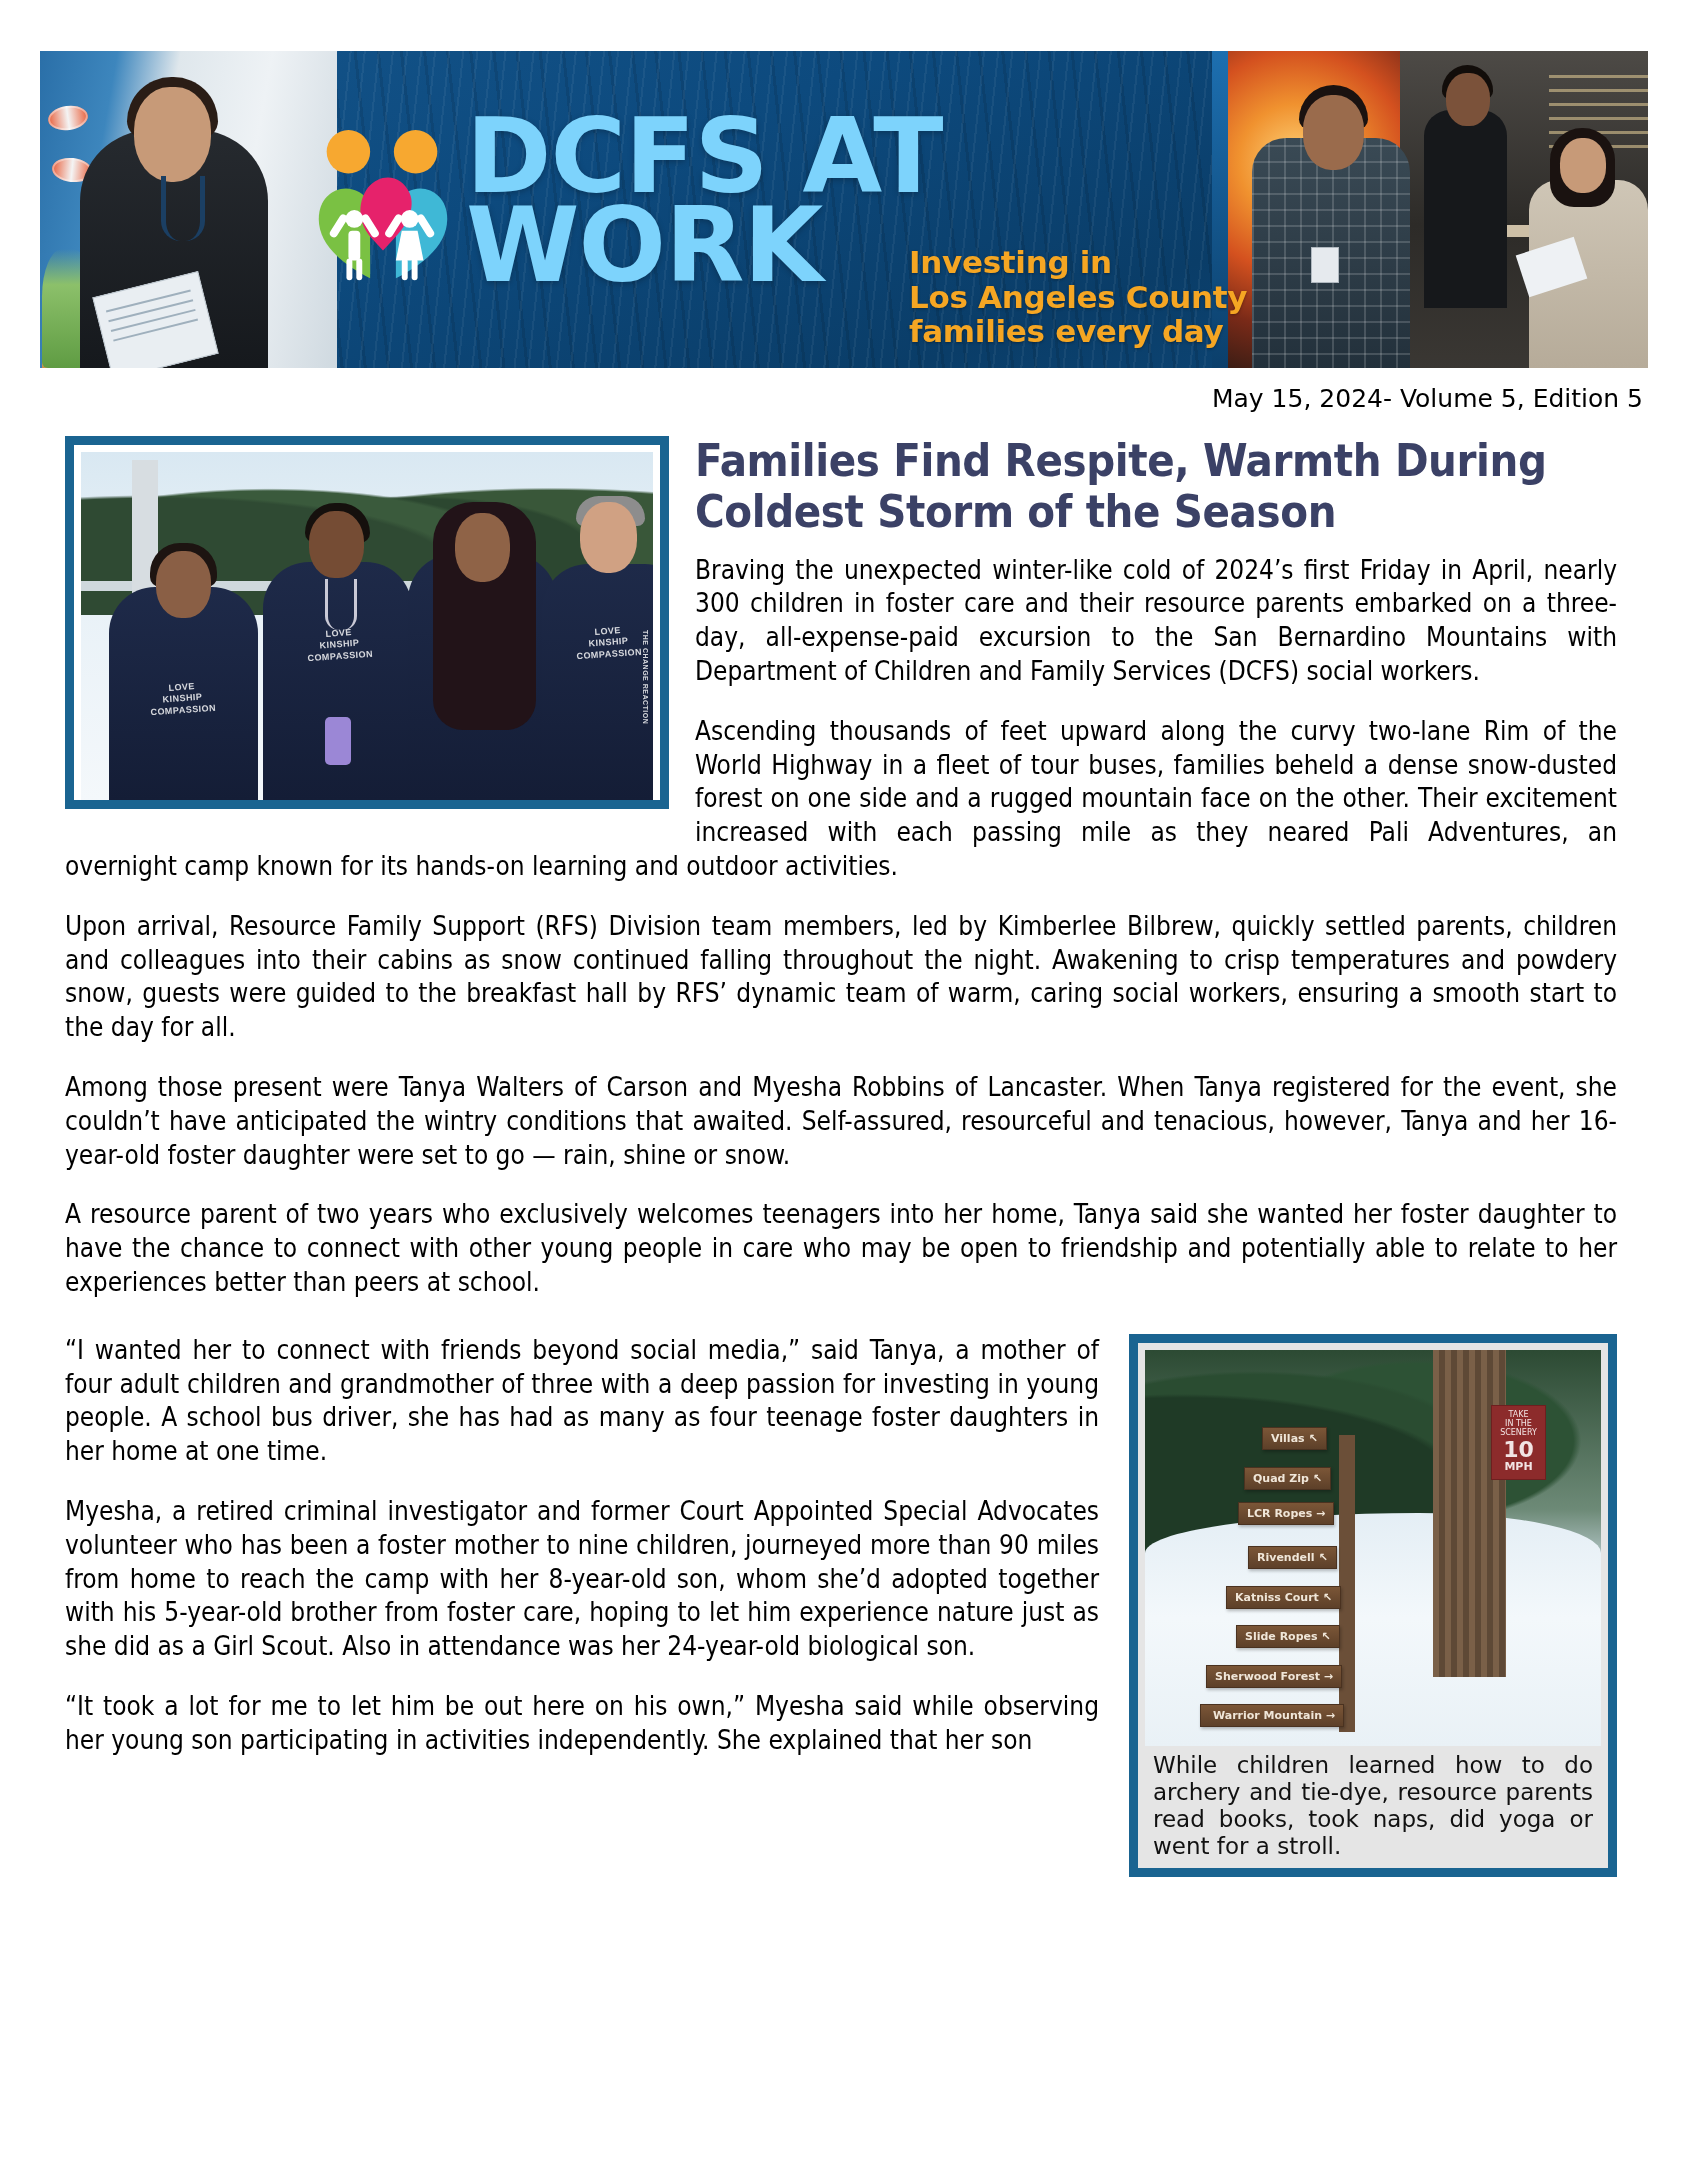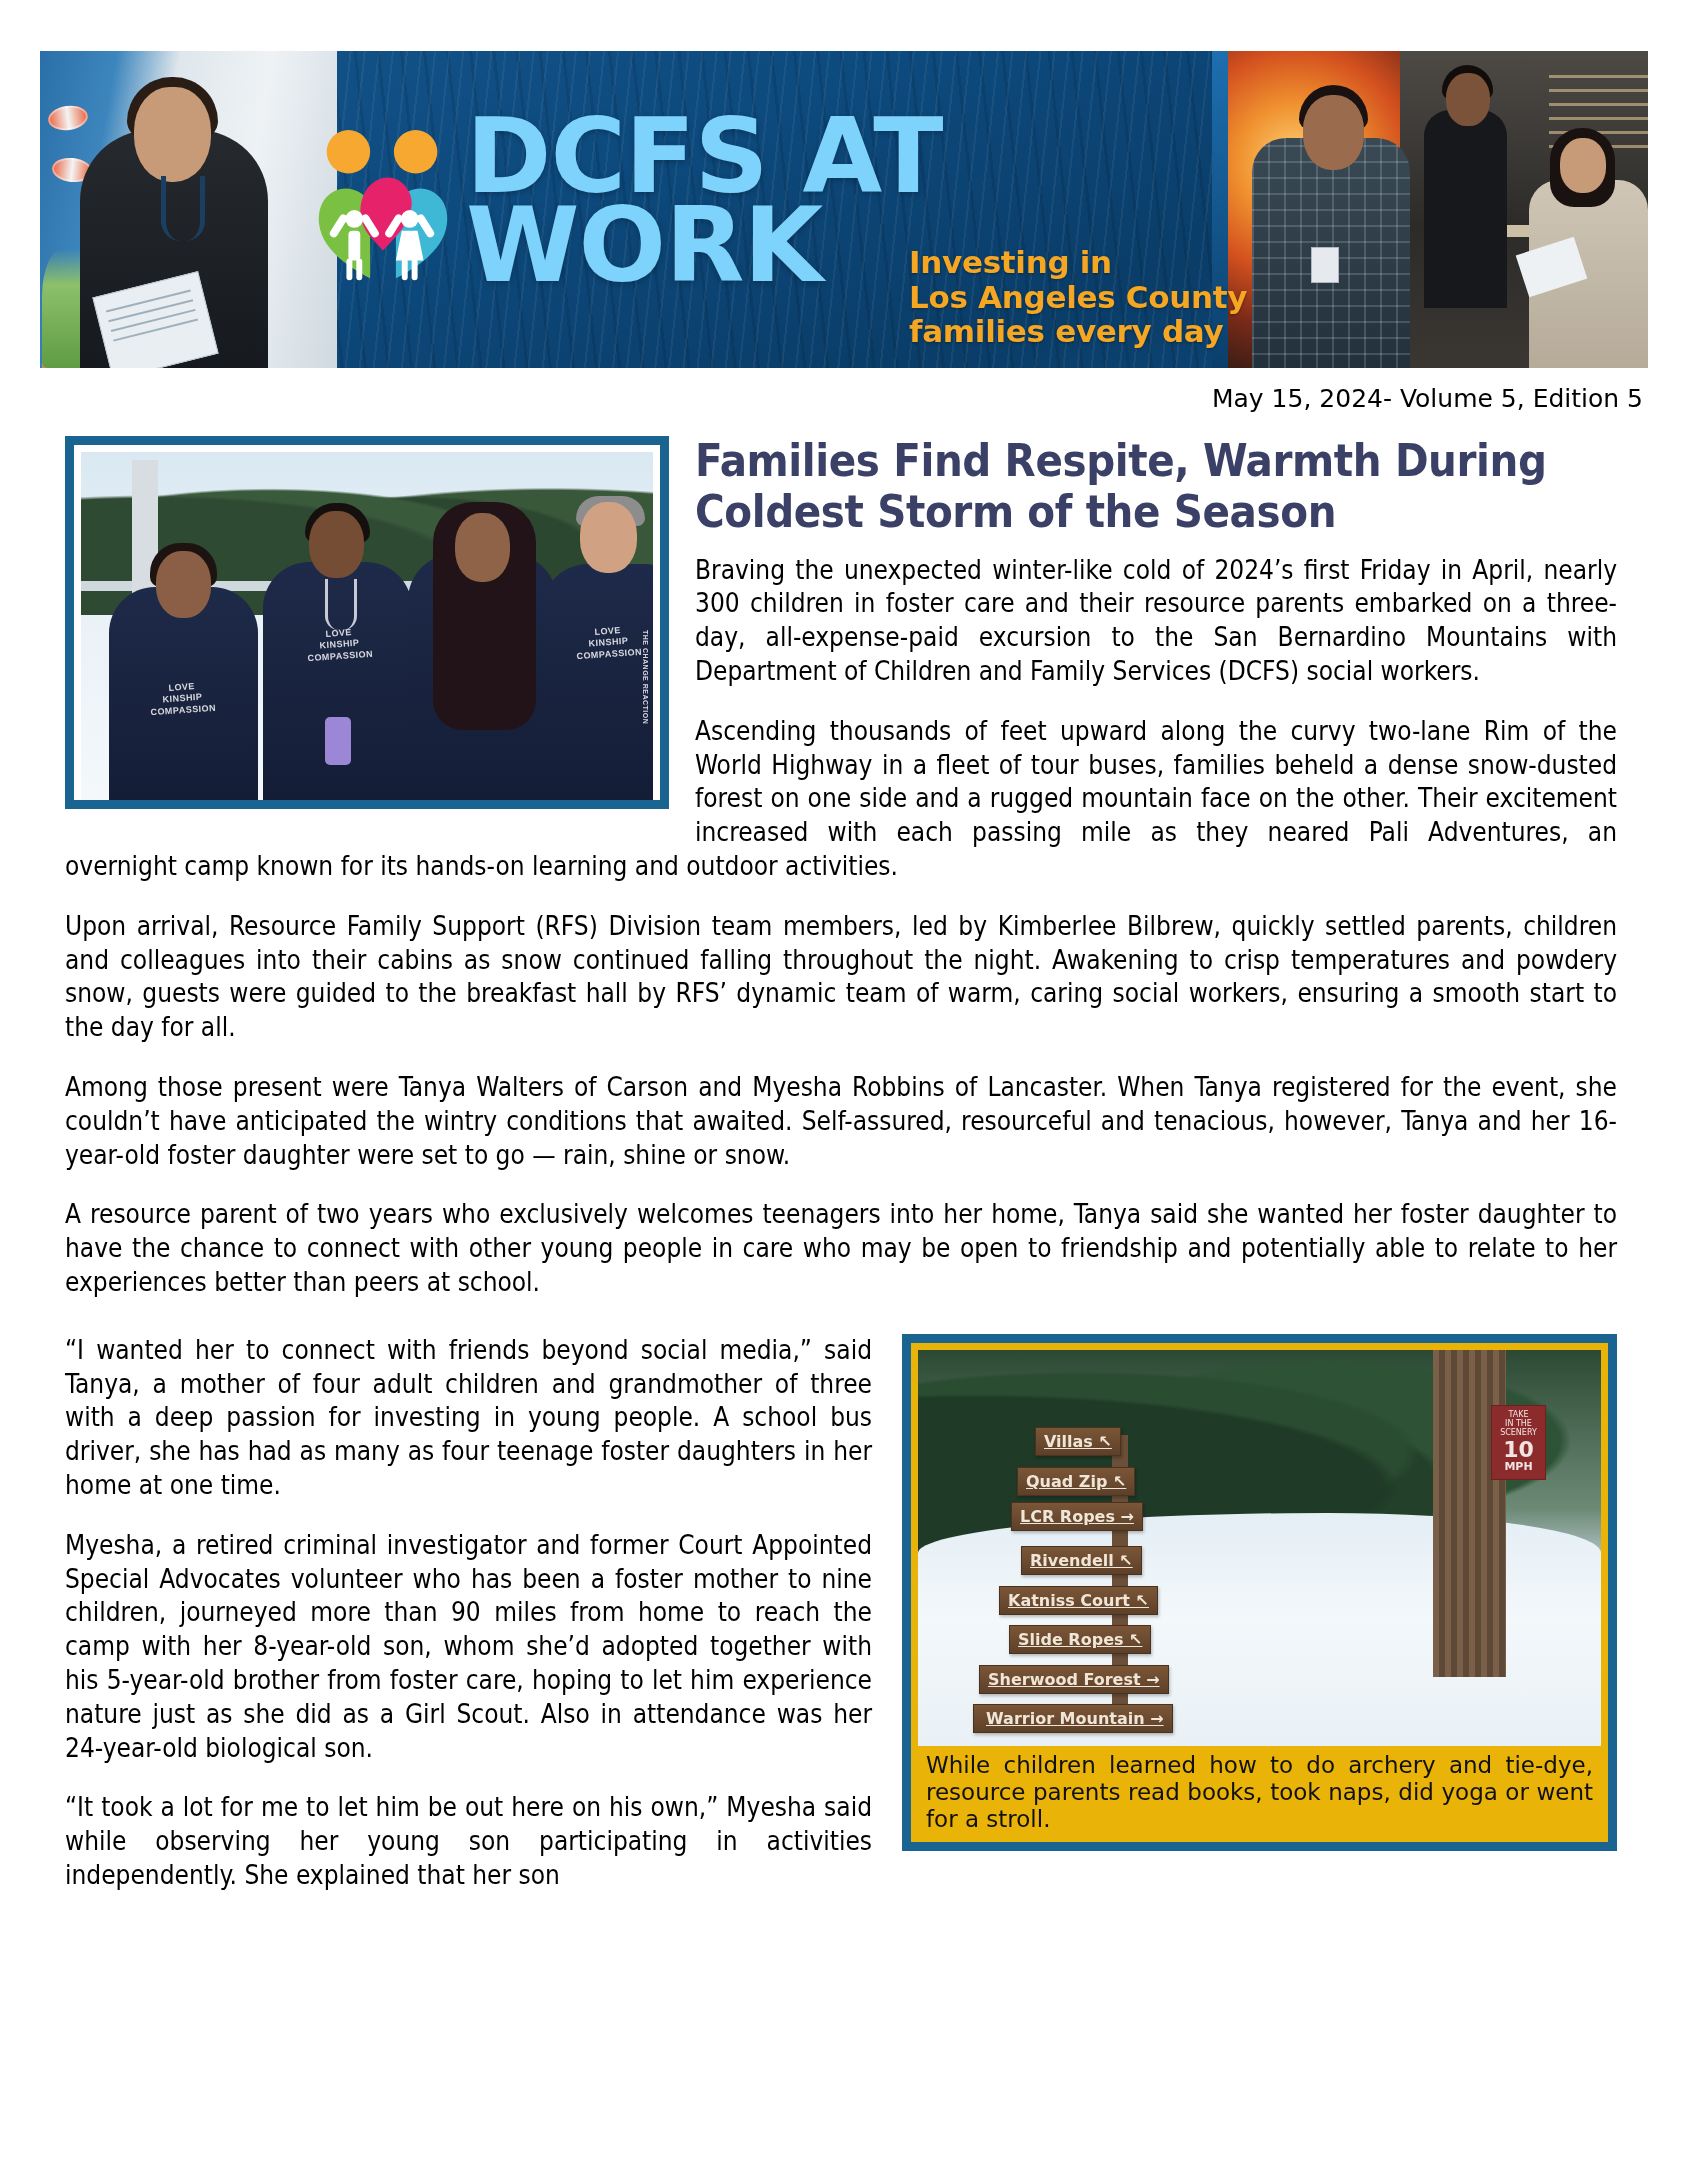--- a/index.html
+++ b/index.html
@@ -320,24 +320,24 @@
 
   .clearfix::after { content:""; display:block; clear:both; }
 
   
   .lower {
     position: relative;
     margin-top: 34px;
   }
   .figure-right {
     float: right;
-    width: 715px;
+    width: 488px;
     margin: 0 0 10px 30px;
     border: 9px solid #1a6491;
-    background:#eab308;
+    background:#e5e5e5;
     box-sizing:border-box;
   }
   .figure-right .inner { padding: 7px 7px 0 7px; }
 
   .signphoto {
     width: 100%;
     height: 396px;
     position: relative;
     overflow: hidden;
     background: linear-gradient(180deg,#a8c6dd 0%,#dfeaf2 34%,#eef4f8 100%);
@@ -366,24 +366,23 @@
     font-family:"DejaVu Sans", sans-serif; font-size:8px; line-height:1.15; padding-top:4px;
     box-sizing:border-box; border:1px solid #6e1f1f;
   }
   .sg-mph .num { font-size: 22px; font-weight:bold; display:block; line-height:1; margin-top:2px;}
   .sg-mph .u { font-size: 11px; font-weight:bold; display:block; line-height:1; }
   .sg-pole {
     position:absolute; left: 194px; top: 85px; width: 16px; height: 297px; background:#6b4f38;
   }
   .sg-sign {
     position:absolute; background: linear-gradient(180deg,#7b5637,#5d4029);
-    color:#f0e6d8; font-family:"DejaVu Sans", sans-serif; font-size:16px; font-weight:bold;
+    color:#f0e6d8; font-family:"DejaVu Sans", sans-serif; font-size:11px; font-weight:bold;
     padding: 4px 8px; white-space:nowrap; border:1px solid #4a3220;
     box-shadow: 1px 2px 3px rgba(0,0,0,0.25);
-    text-decoration: underline;
   }
 
   .caption2 {
     font-family: "DejaVu Sans", sans-serif;
     font-size: 23px;
     line-height: 1.17;
     color: #111;
     text-align: justify;
     padding: 6px 8px 9px 8px;
   }

